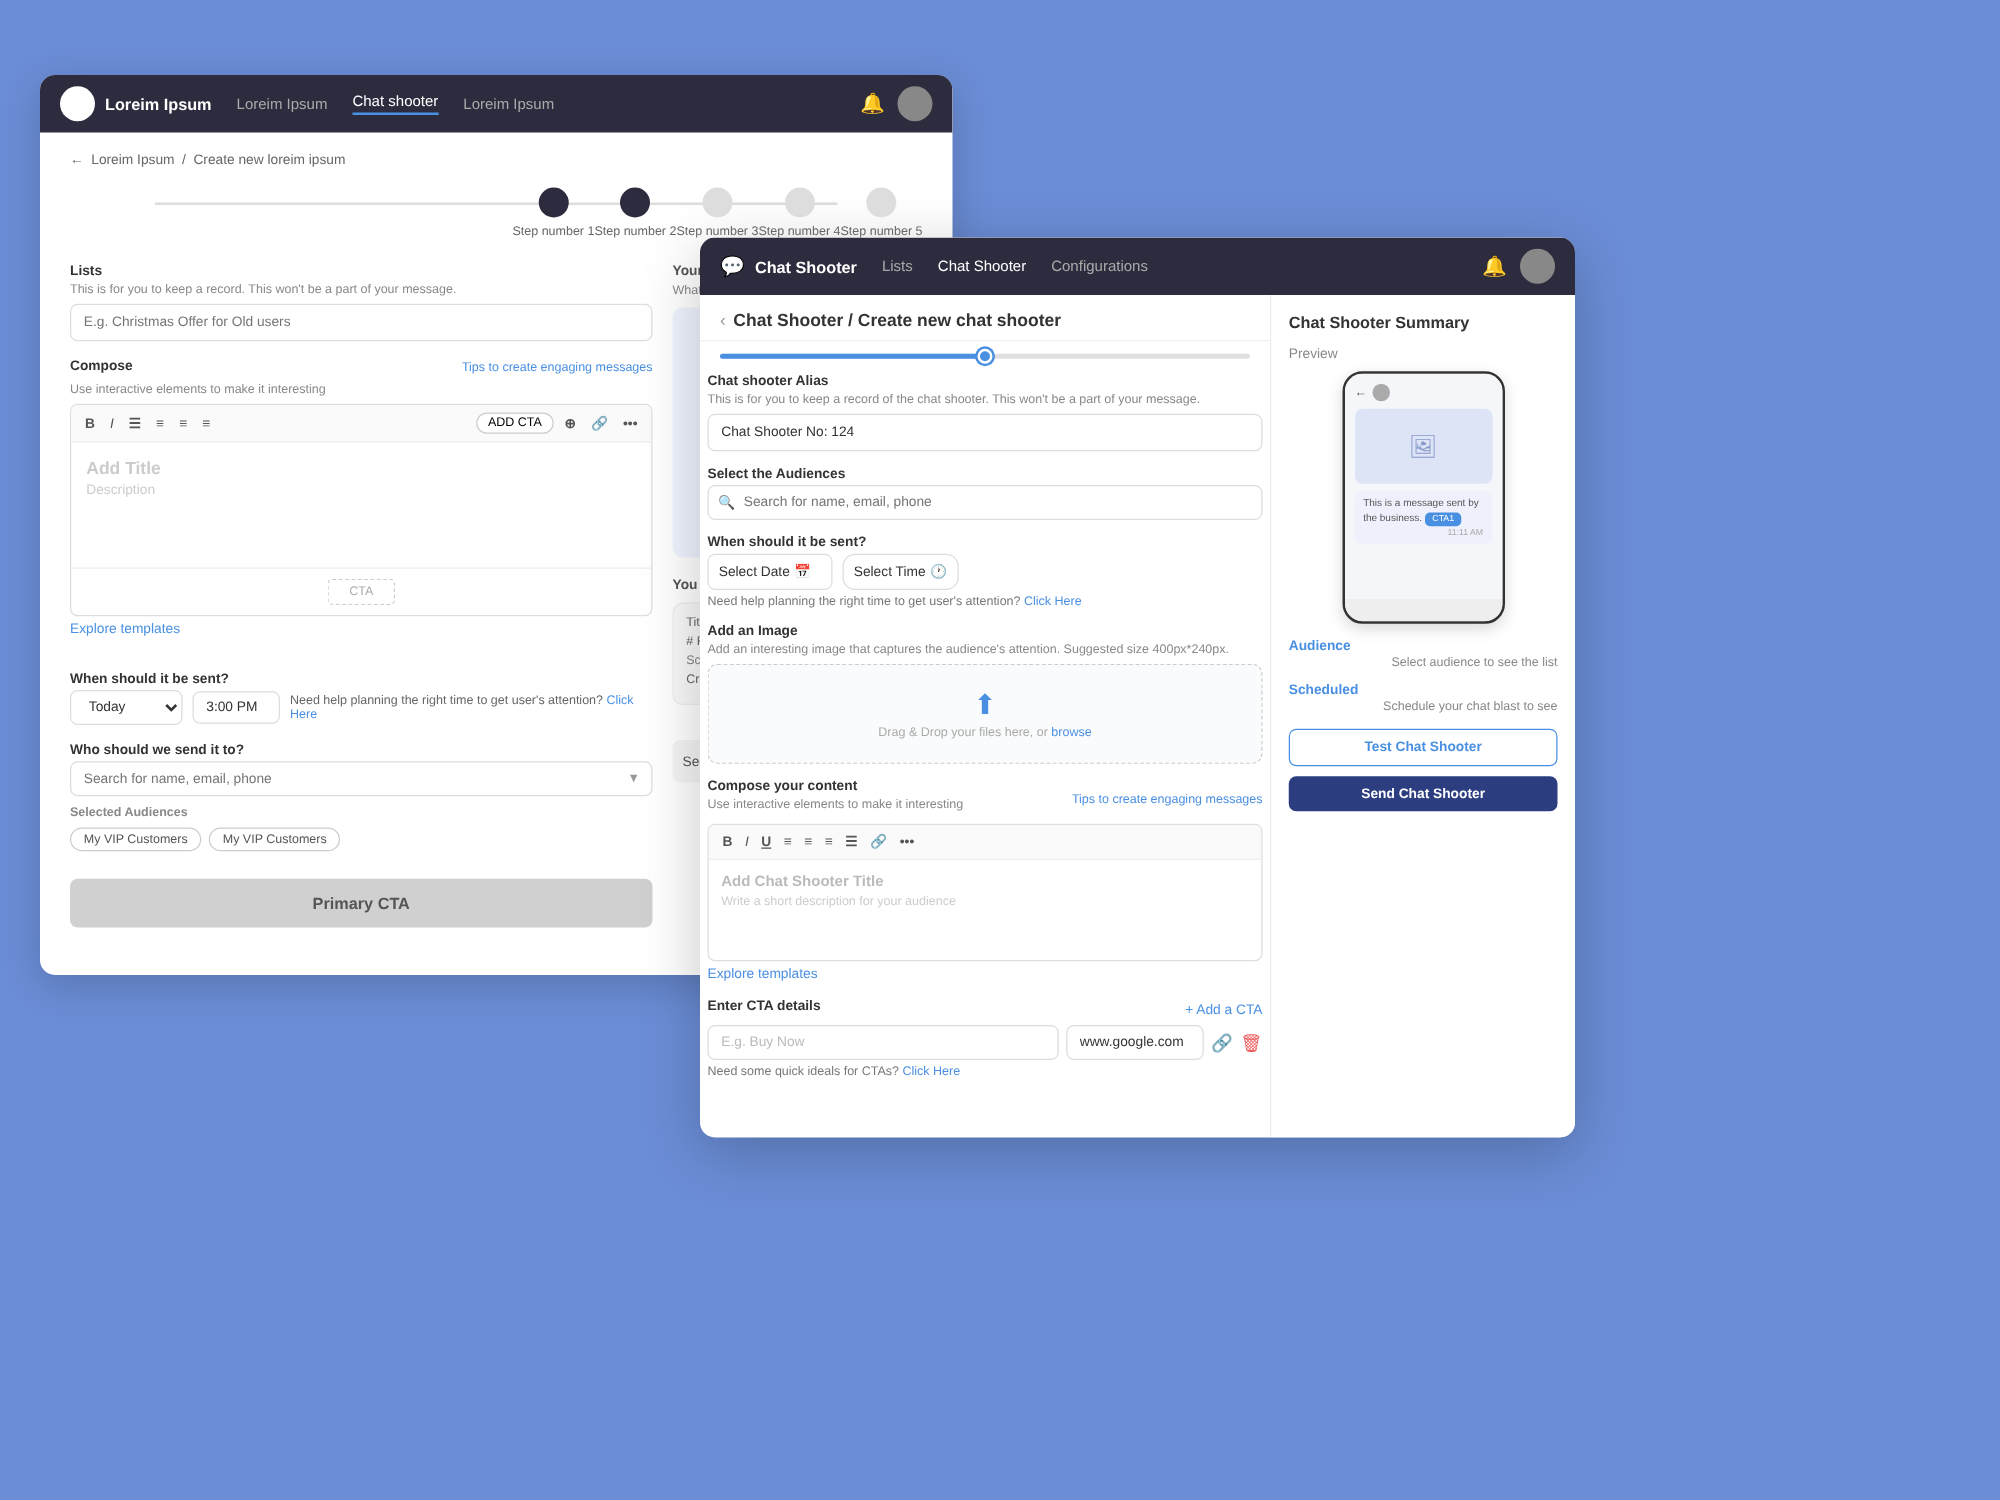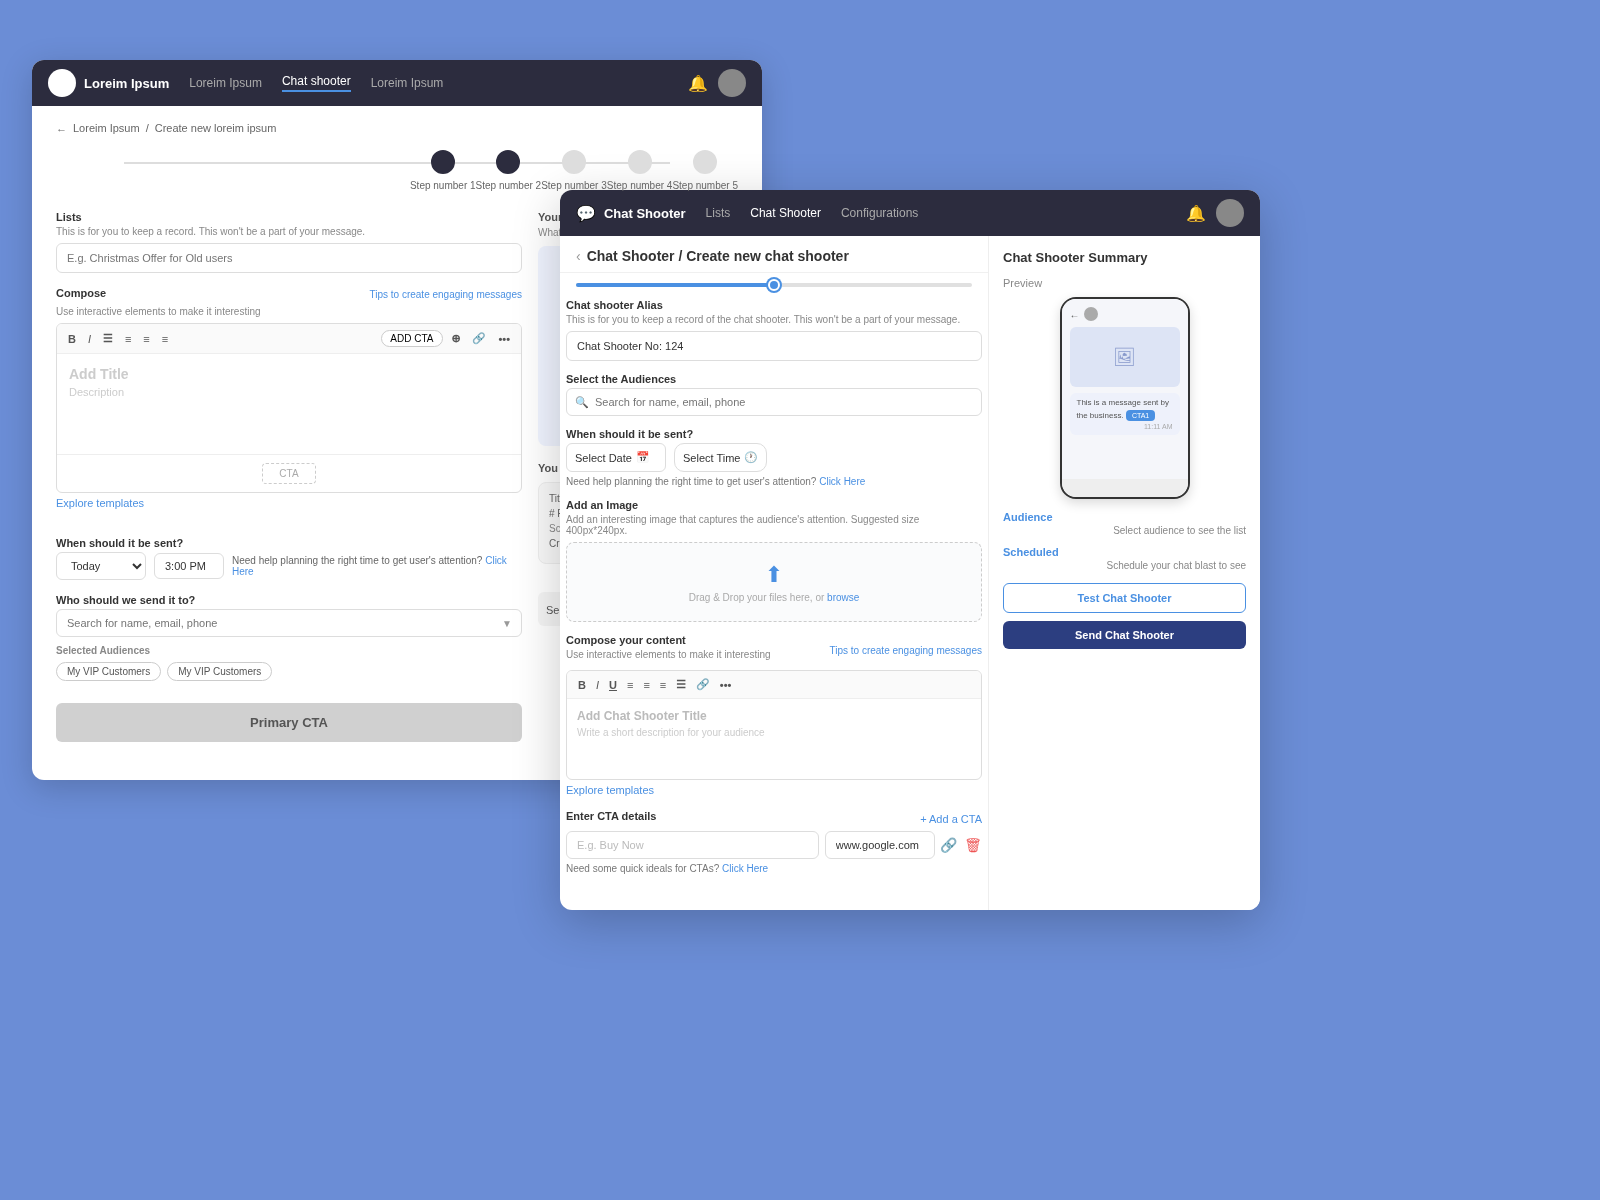--- a/index.html
+++ b/index.html
@@ -694,21 +694,21 @@
     }
     .cta-help {
       font-size: 10px;
       color: #777;
       margin-top: 4px;
     }
     .cta-help a { color: #4a90e2; }
 
     
     .front-sidebar {
-      width: 272px;
+      width: 244px;
       border-left: 1px solid #eee;
       padding: 14px;
       flex-shrink: 0;
       overflow-y: auto;
       background: #fff;
     }
     .sidebar-title {
       font-size: 13px;
       font-weight: 700;
       color: #333;

